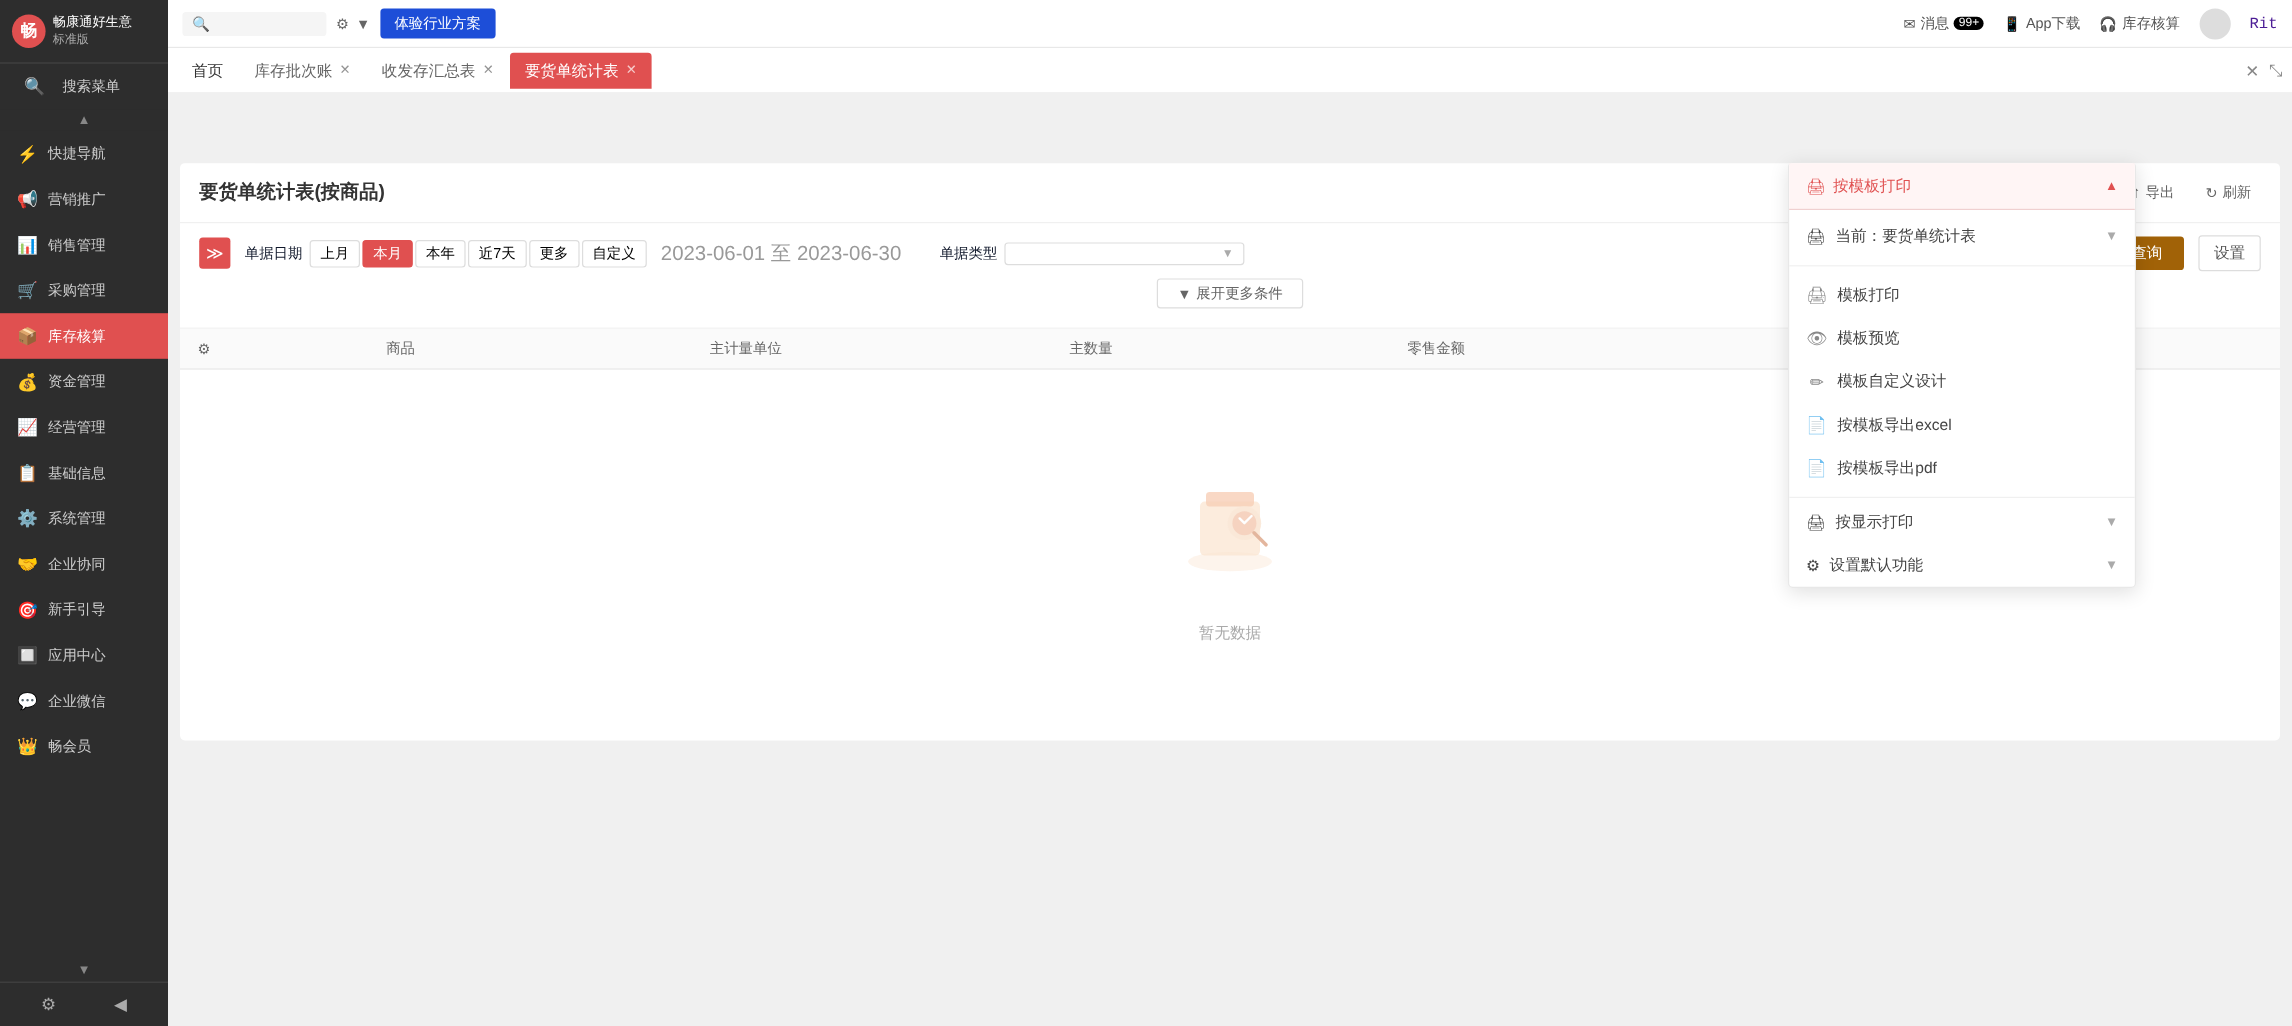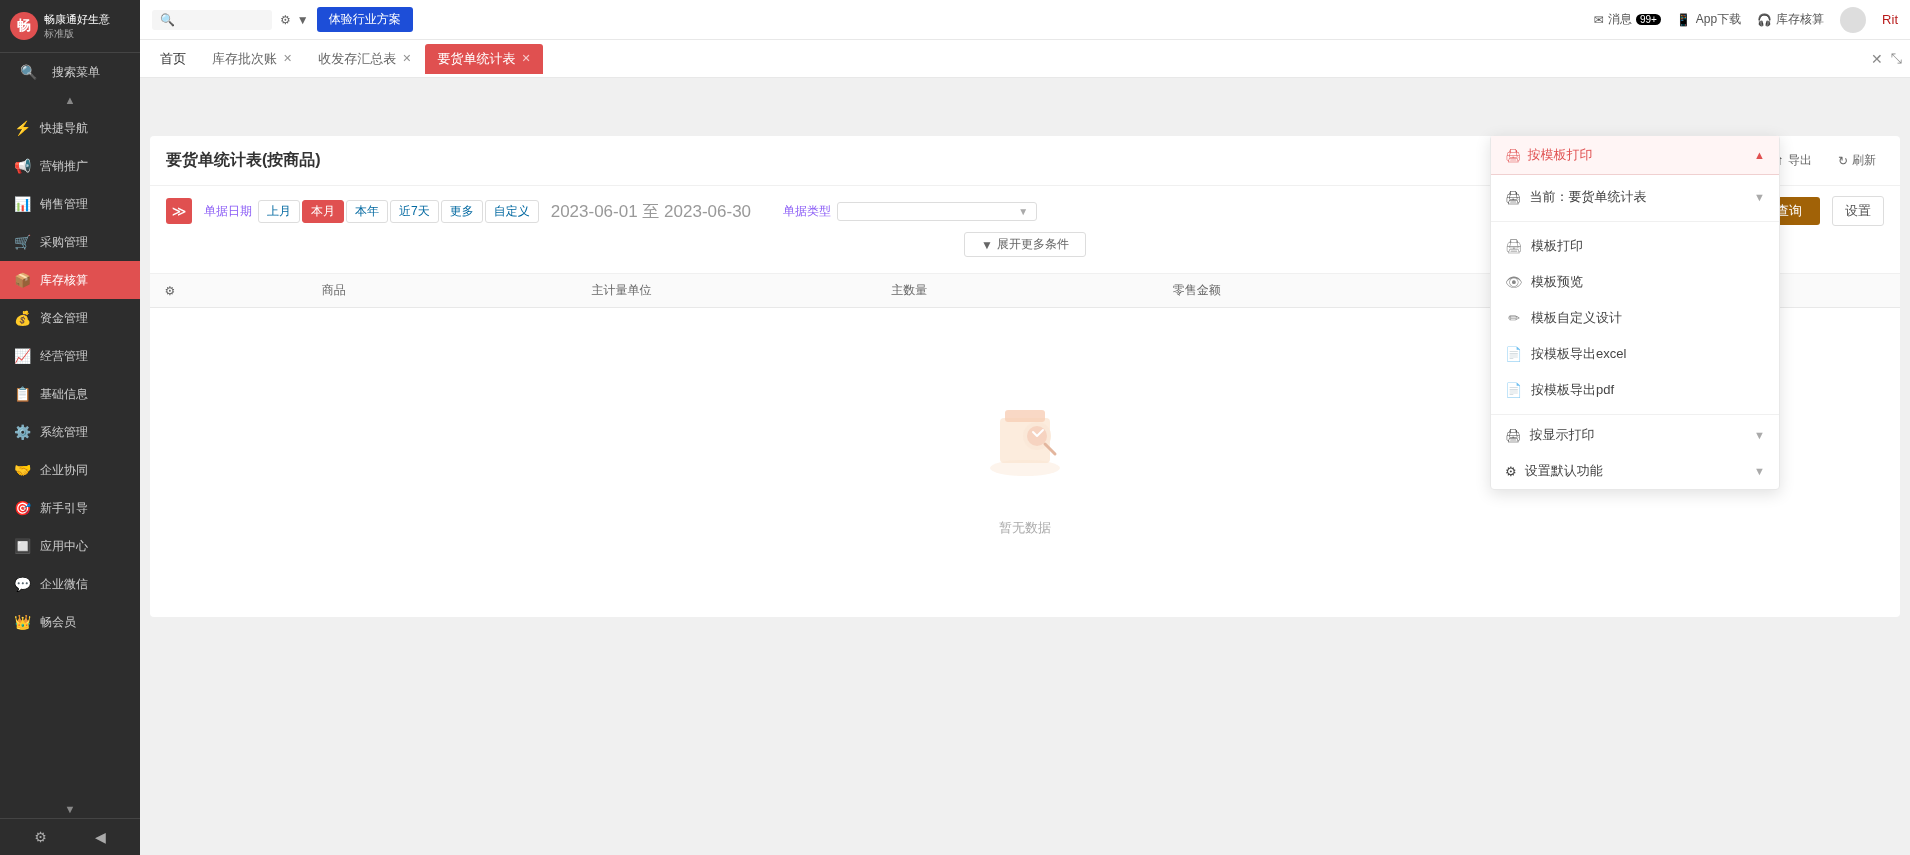--- a/index.html
+++ b/index.html
@@ -54,23 +54,23 @@
     .page-title { font-size: 16px; font-weight: 600; color: #333; }
     .page-actions { display: flex; align-items: center; gap: 10px; }
     .action-btn { display: flex; align-items: center; gap: 4px; font-size: 12px; color: #666; cursor: pointer; padding: 4px 8px; border-radius: 3px; }
     .action-btn.active { color: #e05050; background: #fff0f0; }
 
     
     .filter-area { padding: 10px 16px; border-bottom: 1px solid #f0f0f0; }
     .filter-row { display: flex; align-items: center; gap: 12px; flex-wrap: wrap; }
     .filter-expand-btn { display: flex; align-items: center; justify-content: center; width: 26px; height: 26px; background: #e05050; border-radius: 3px; cursor: pointer; color: white; font-size: 14px; flex-shrink: 0; }
     .filter-item { display: flex; align-items: center; gap: 6px; }
-    .filter-label { color: #8b5cf6; font-size: 12px; white-space: nowrap; }
+    .filter-label { color: #0f172a; font-size: 12px; white-space: nowrap; }
     .date-btns { display: flex; align-items: center; gap: 2px; }
-    .date-btn { padding: 2px 8px; font-size: 12px; border: 1px solid #ddd; border-radius: 3px; cursor: pointer; background: #fff; color: #0369a1; }
+    .date-btn { padding: 2px 8px; font-size: 12px; border: 1px solid #ddd; border-radius: 3px; cursor: pointer; background: #fff; color: #000000; }
     .date-btn.active { background: #e05050; color: #fff; border-color: #e05050; }
     .date-range { font-size: 17px; color: #999; margin-left: 6px; }
     .filter-select { display: flex; align-items: center; border: 1px solid #ddd; border-radius: 3px; padding: 3px 8px; background: #fff; cursor: pointer; min-width: 140px; justify-content: space-between; }
     .filter-select span { font-size: 12px; color: #555; }
     .filter-select .arrow { color: #aaa; font-size: 10px; }
     .more-filters { display: flex; align-items: center; justify-content: center; padding: 6px 0; }
     .more-filters-btn { display: flex; align-items: center; gap: 4px; font-size: 12px; color: #666; cursor: pointer; border: 1px solid #ddd; padding: 3px 16px; border-radius: 3px; background: #fff; }
 
     
     .table-wrapper { padding: 0; }
@@ -199,21 +199,21 @@
       </div>
       <div class="icon-btn">
         <span>📱</span>
         <span>App下载</span>
       </div>
       <div class="icon-btn">
         <span>🎧</span>
         <span>库存核算</span>
       </div>
       <div class="avatar" style="background:#ddd;border-radius:50%;width:26px;height:26px;"></div>
-      <span style="font-size:13px;color:#b91c1c;">Rit</span>
+      <span style="font-size:13px;color:#4c1d95;font-family:Liberation Mono, monospace;">Rit</span>
     </div>
   </div>
 
   <div class="tabs">
     <div class="tab tab-home">
       <span>首页</span>
     </div>
     <div class="tab">
       <span>库存批次账</span>
       <span class="tab-close">✕</span>

